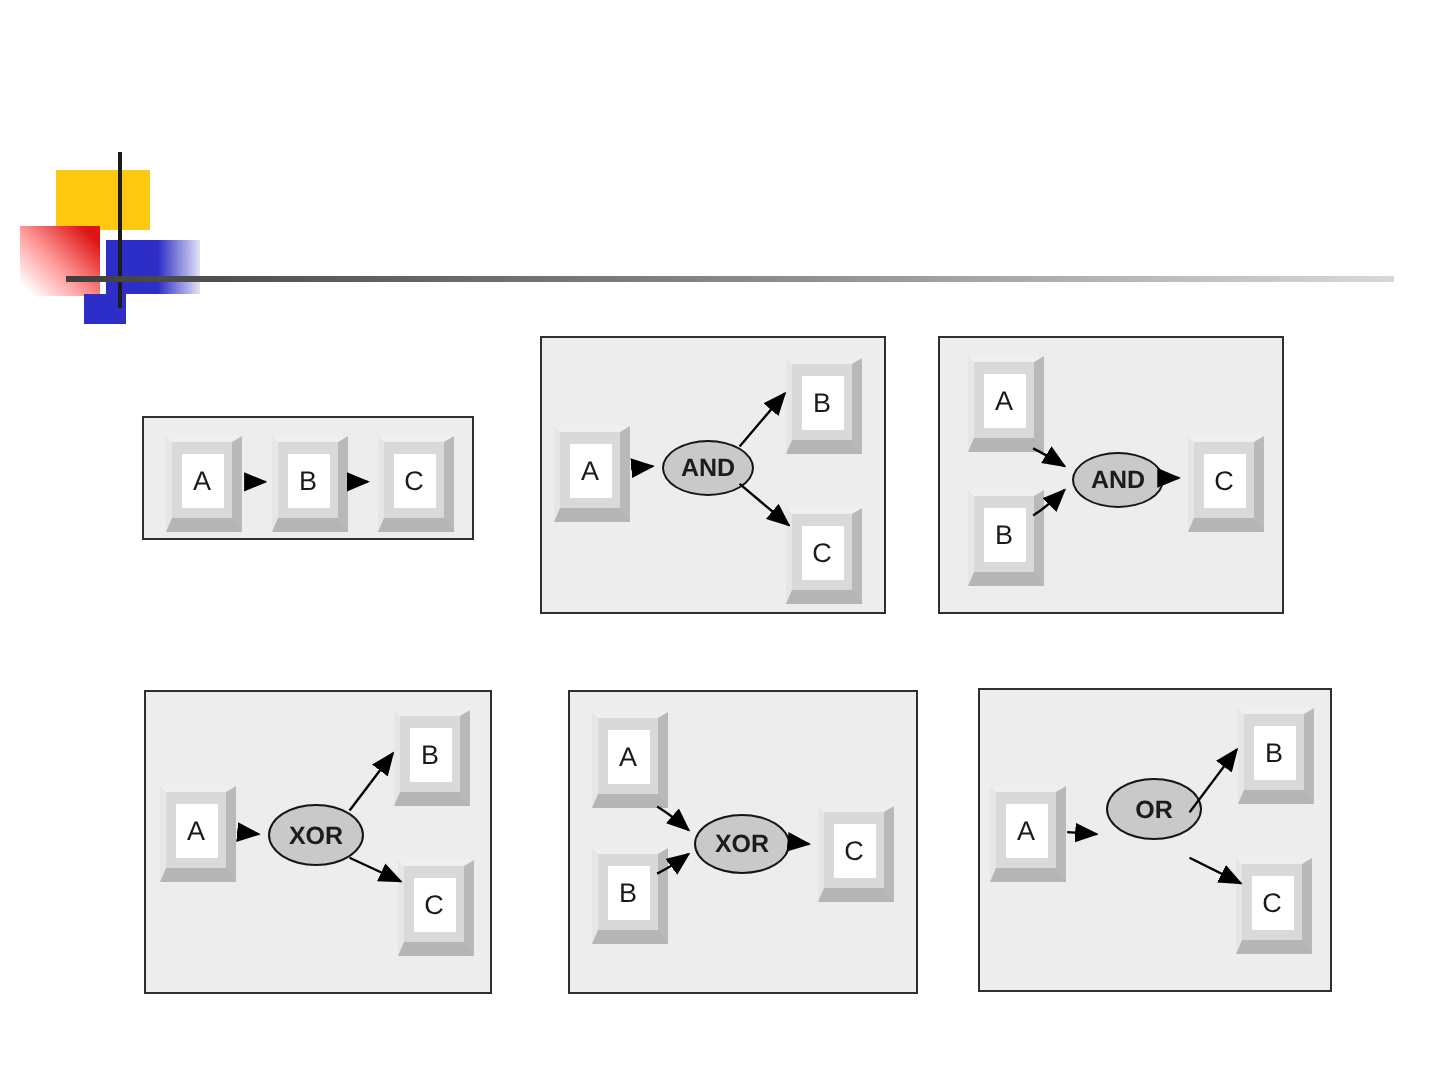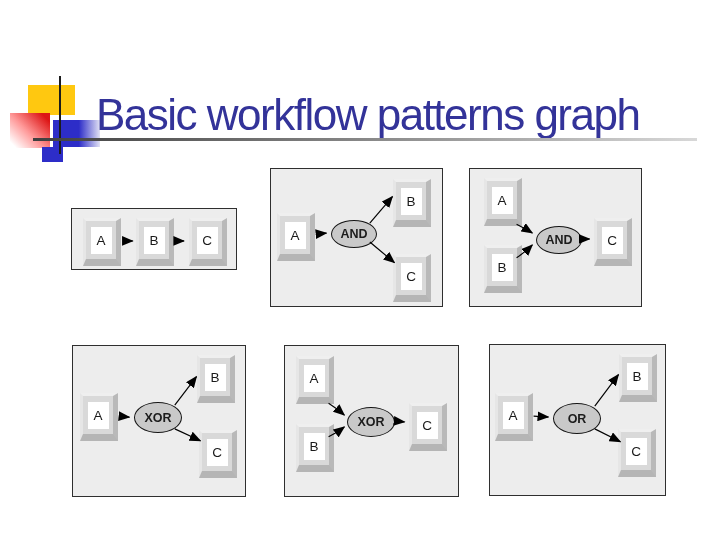--- a/index.html
+++ b/index.html
@@ -49,42 +49,41 @@
   .p1 .ka{left:11px;top:9px;}  .p1 .kb{left:64px;top:9px;}   .p1 .kc{left:117px;top:9px;}
   .p2 .ka{left:6px;top:44px;}  .p2 .kb{left:122px;top:10px;} .p2 .kc{left:122px;top:85px;}
   .p2 .gw{left:60px;top:51px;width:46px;height:28px;}
   .p3 .ka{left:14px;top:9px;}  .p3 .kb{left:14px;top:76px;}  .p3 .kc{left:124px;top:49px;}
   .p3 .gw{left:66px;top:57px;width:46px;height:28px;}
   .p4 .ka{left:7px;top:47px;}  .p4 .kb{left:124px;top:9px;}  .p4 .kc{left:126px;top:84px;}
   .p4 .gw{left:61px;top:56px;width:48px;height:31px;}
   .p5 .ka{left:11px;top:10px;} .p5 .kb{left:11px;top:78px;}  .p5 .kc{left:124px;top:57px;}
   .p5 .gw{left:62px;top:61px;width:48px;height:30px;}
   .p6 .ka{left:5px;top:48px;}  .p6 .kb{left:129px;top:9px;}  .p6 .kc{left:128px;top:84px;}
-  .p6 .gw{left:63px;top:58px;width:48px;height:31px;}
+  .p6 .gw{left:63px;top:44px;width:48px;height:31px;}
 </style>
 </head>
 <body>
 
 <svg width="0" height="0" style="position:absolute" aria-hidden="true">
   <defs>
     <marker id="ah" markerUnits="userSpaceOnUse" markerWidth="12" markerHeight="10" refX="11" refY="5" orient="auto">
       <path d="M0,0 L12,5 L0,10 Z" fill="#000"></path>
     </marker>
   </defs>
 </svg>
 
 <div class="stage">
 
   <div class="deco deco-yellow"></div>
   <div class="deco deco-red"></div>
   <div class="deco deco-blue"></div>
   <div class="deco deco-blue-sm"></div>
   <div class="deco deco-vline"></div>
 
-  <h1 class="title">Basic workflow patterns graph</h1>
   <div class="title-underline"></div>
 
   <div class="panel p1">
     <div class="key ka">
       <span class="plate">A</span>
       </div>
     <div class="key kb">
       <span class="plate">B</span>
       </div>
     <div class="key kc">

